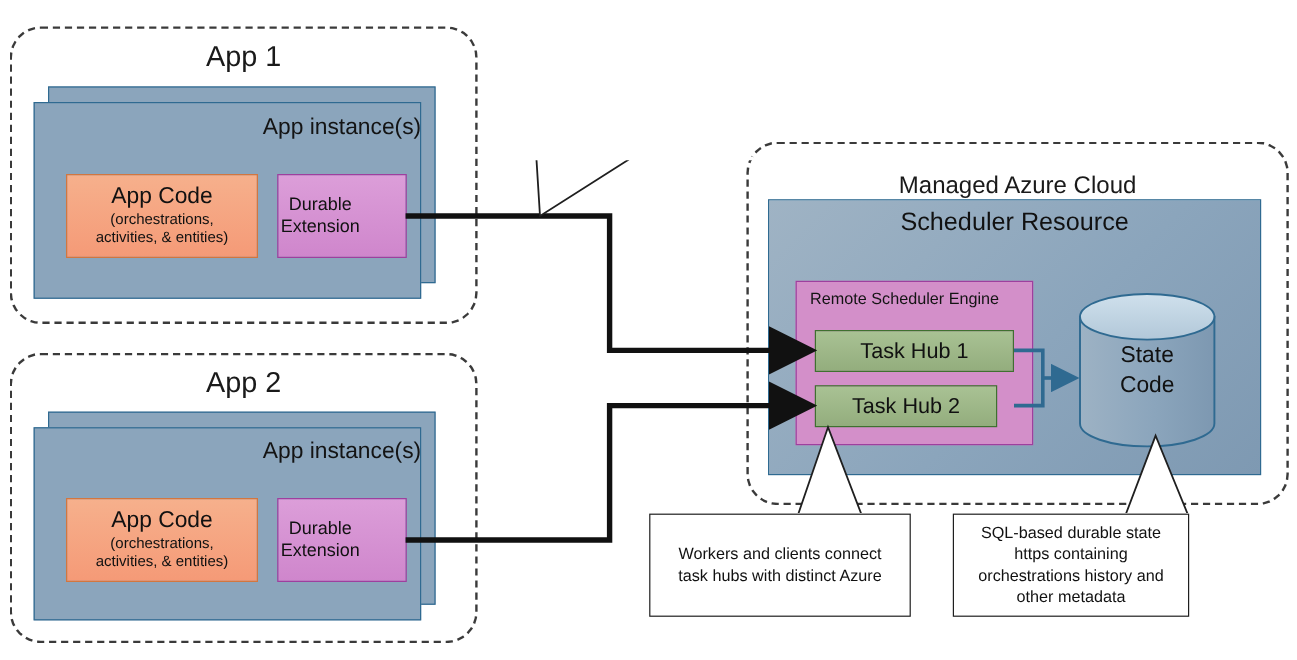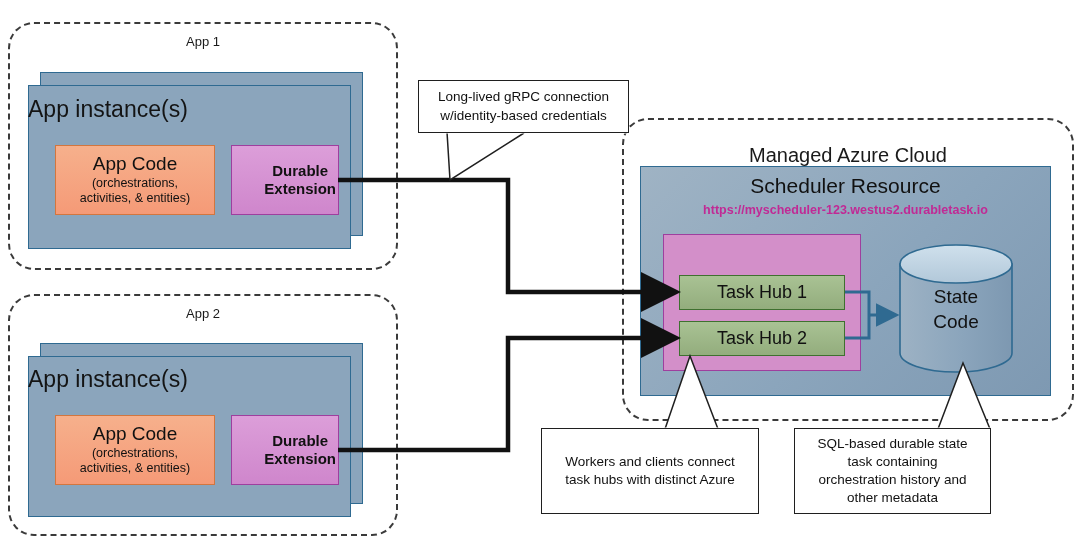--- a/index.html
+++ b/index.html
@@ -21,37 +21,37 @@
   .abs { position: absolute; box-sizing: border-box; }
 
   
   .group-dashed {
     border: 2px dashed #3a3a3a;
     border-radius: 26px;
     background: transparent;
   }
   .group-title {
     text-align: center;
-    font-size: 13px;
+    font-size: 24px;
     color: #1a1a1a;
     white-space: nowrap;
   }
 
   
   .instance-back {
     background: #8ba5bc;
     border: 1.5px solid #2f6a91;
   }
   .instance-front {
     background: #8ba5bc;
     border: 1.5px solid #2f6a91;
   }
   .instance-label {
-    text-align: left;
-    font-size: 23px;
+    text-align: right;
+    font-size: 19px;
     color: #141414;
     white-space: nowrap;
   }
 
   
   .app-code {
     background: linear-gradient(180deg, #f6b08c 0%, #f59a77 100%);
     border: 1.5px solid #d2763f;
     display: flex;
     flex-direction: column;
@@ -71,27 +71,26 @@
     line-height: 1.18;
     margin-top: 2px;
   }
 
   
   .durable-ext {
     background: linear-gradient(180deg, #dc9ed9 0%, #cf86cc 100%);
     border: 1.5px solid #9e3f9e;
     display: flex;
     align-items: center;
-    justify-content: flex-end;
+    justify-content: flex-start;
     text-align: center;
     font-size: 15px;
     color: #111;
     line-height: 1.22;
     padding: 2px;
-    font-weight: bold;
   }
 
   
   .cloud-title {
     text-align: center;
     font-size: 20px;
     color: #1a1a1a;
     white-space: nowrap;
   }
   .scheduler-box {
@@ -200,28 +199,28 @@
       <div>Durable</div>
       <div>Extension</div>
     </div>
   </div>
 
   <div class="abs group-dashed" style="left:622px; top:118px; width:452px; height:303px;"></div>
   <div class="abs cloud-title" style="left:622px; top:131px; width:452px;margin-top:13px;">Managed Azure Cloud</div>
 
   <div class="abs scheduler-box" style="left:640px; top:166px; width:411px; height:230px;"></div>
   <div class="abs scheduler-title" style="left:640px; top:174px; width:411px;">Scheduler Resource</div>
-  <div class="abs scheduler-url" style="left:640px; top:203px; width:411px;">https://myscheduler-123.westus2.durabletask.io</div>
 
   <div class="abs engine-box" style="left:663px; top:234px; width:198px; height:137px;"></div>
+  <div class="abs engine-label" style="left:675px; top:241px; width:190px;">Remote Scheduler Engine</div>
 
   <div class="abs task-hub" style="left:679px; top:275px; width:166px; height:35px;">
     <span>Task Hub 1</span>
   </div>
-  <div class="abs task-hub" style="left:679px; top:321px; width:166px; height:35px;">
+  <div class="abs task-hub" style="left:679px; top:321px; width:152px; height:35px;">
     <span>Task Hub 2</span>
   </div>
 
   <svg class="overlay under" viewBox="0 0 1081 550">
     <defs>
       <linearGradient id="cylBody" x1="0" y1="0" x2="1" y2="0">
         <stop offset="0%" stop-color="#9db2c4"></stop>
         <stop offset="55%" stop-color="#8ba5bc"></stop>
         <stop offset="100%" stop-color="#7d98b1"></stop>
       </linearGradient>
@@ -263,30 +262,26 @@
     <line x1="418" y1="132" x2="628" y2="132" stroke="#ffffff" stroke-width="3"></line>
     <line x1="418" y1="132" x2="628" y2="132" stroke="#ffffff" stroke-width="2"></line>
 
     <path d="M690,356 L665,429 L718,429 Z" fill="#ffffff" stroke="#1f1f1f" stroke-width="1.5"></path>
     <line x1="642" y1="429" x2="758" y2="429" stroke="#ffffff" stroke-width="3"></line>
 
     <path d="M963,363 L938,429 L990,429 Z" fill="#ffffff" stroke="#1f1f1f" stroke-width="1.5"></path>
     <line x1="912" y1="429" x2="1020" y2="429" stroke="#ffffff" stroke-width="3"></line>
   </svg>
 
-  <div class="abs callout" style="left:418px; top:80px; width:211px; height:53px;">
-    <span class="callout-line">Long-lived gRPC connection</span>
-    <span class="callout-line">w/identity-based credentials</span>
-  </div>
 
   <div class="abs callout" style="left:541px; top:428px; width:218px; height:86px;">
     <span class="callout-line">Workers and clients connect</span>
     <span class="callout-line">task hubs with distinct Azure</span>
   </div>
 
   <div class="abs callout" style="left:794px; top:428px; width:197px; height:86px;">
     <span class="callout-line">SQL-based durable state</span>
-    <span class="callout-line">task containing</span>
-    <span class="callout-line">orchestration history and</span>
+    <span class="callout-line">https containing</span>
+    <span class="callout-line">orchestrations history and</span>
     <span class="callout-line">other metadata</span>
   </div>
 
 </div>
 
 </body></html>

